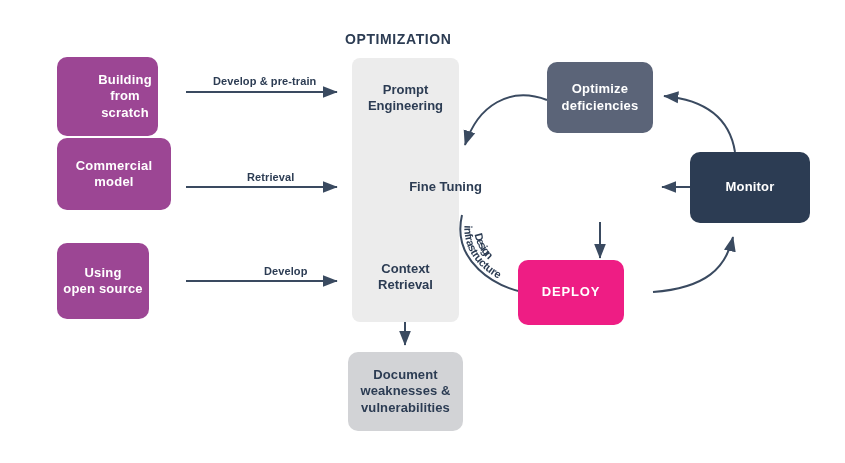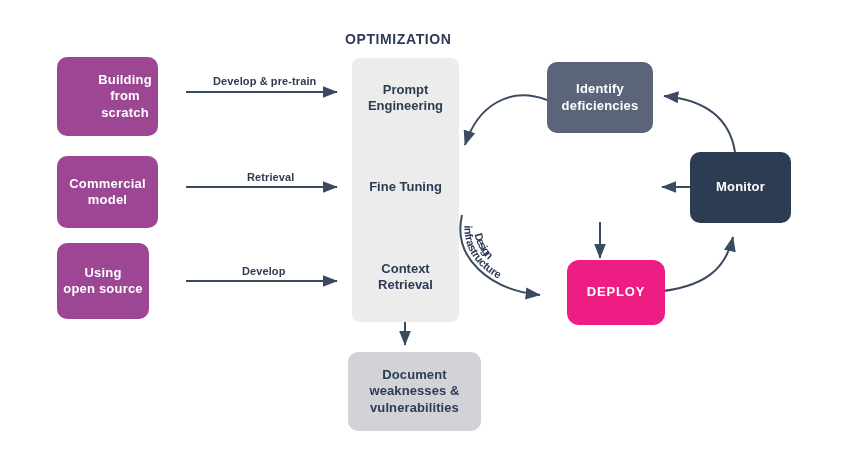--- a/index.html
+++ b/index.html
@@ -150,47 +150,47 @@
 
     <path d="M 735,152 C 730,120 707,100 664,96" fill="none" stroke="#3a4a60" stroke-width="2" marker-end="url(#arrowhead)"></path>
 
     <path d="M 653,292 C 706,288 726,268 733,237" fill="none" stroke="#3a4a60" stroke-width="2" marker-end="url(#arrowhead)"></path>
   </svg>
 
   <div class="node node-source" style="left:57px; top:57px; width:101px; height:79px;padding-left:35px;">Building
 from
 scratch</div>
 
-  <div class="node node-source" style="left:57px; top:156px; width:101px; height:72px;">Commercial
+  <div class="node node-source" style="left:57px; top:138px; width:114px; height:72px;">Commercial
 model</div>
 
   <div class="node node-source" style="left:57px; top:243px; width:92px; height:76px;">Using
 open source</div>
 
   <div class="edge-label" style="left:199px; top:75px;">Develop &amp; pre-train</div>
 
   <div class="edge-label" style="left:233px; top:171px;">Retrieval</div>
 
-  <div class="edge-label" style="left:228px; top:265px;">Develop</div>
+  <div class="edge-label" style="left:250px; top:265px;">Develop</div>
 
   <div class="section-title" style="left:345px; top:31px;">OPTIMIZATION</div>
 
   <div class="opt-column" style="left:352px; top:58px; width:107px; height:264px;">
     <div class="opt-item" style="top:24px;">Prompt
 Engineering</div>
-    <div class="opt-item" style="top:121px;">Fine Tuning</div>
+    <div class="opt-item" style="top:121px;margin-left:40px;">Fine Tuning</div>
     <div class="opt-item" style="top:203px;">Context
 Retrieval</div>
   </div>
 
-  <div class="node node-doc" style="left:348px; top:352px; width:133px; height:79px;">Document
+  <div class="node node-doc" style="left:348px; top:352px; width:115px; height:79px;">Document
 weaknesses &amp;
 vulnerabilities</div>
 
-  <div class="node node-slate" style="left:547px; top:62px; width:106px; height:71px;">Identify
+  <div class="node node-slate" style="left:547px; top:62px; width:106px; height:71px;">Optimize
 deficiencies</div>
 
 
-  <div class="node node-navy" style="left:690px; top:152px; width:101px; height:71px;">Monitor</div>
+  <div class="node node-navy" style="left:690px; top:152px; width:120px; height:71px;">Monitor</div>
 
-  <div class="node node-pink" style="left:567px; top:260px; width:98px; height:65px;border-radius:12px;">DEPLOY</div>
+  <div class="node node-pink" style="left:518px; top:260px; width:106px; height:65px;">DEPLOY</div>
 
 </div>
 
 </body></html>

